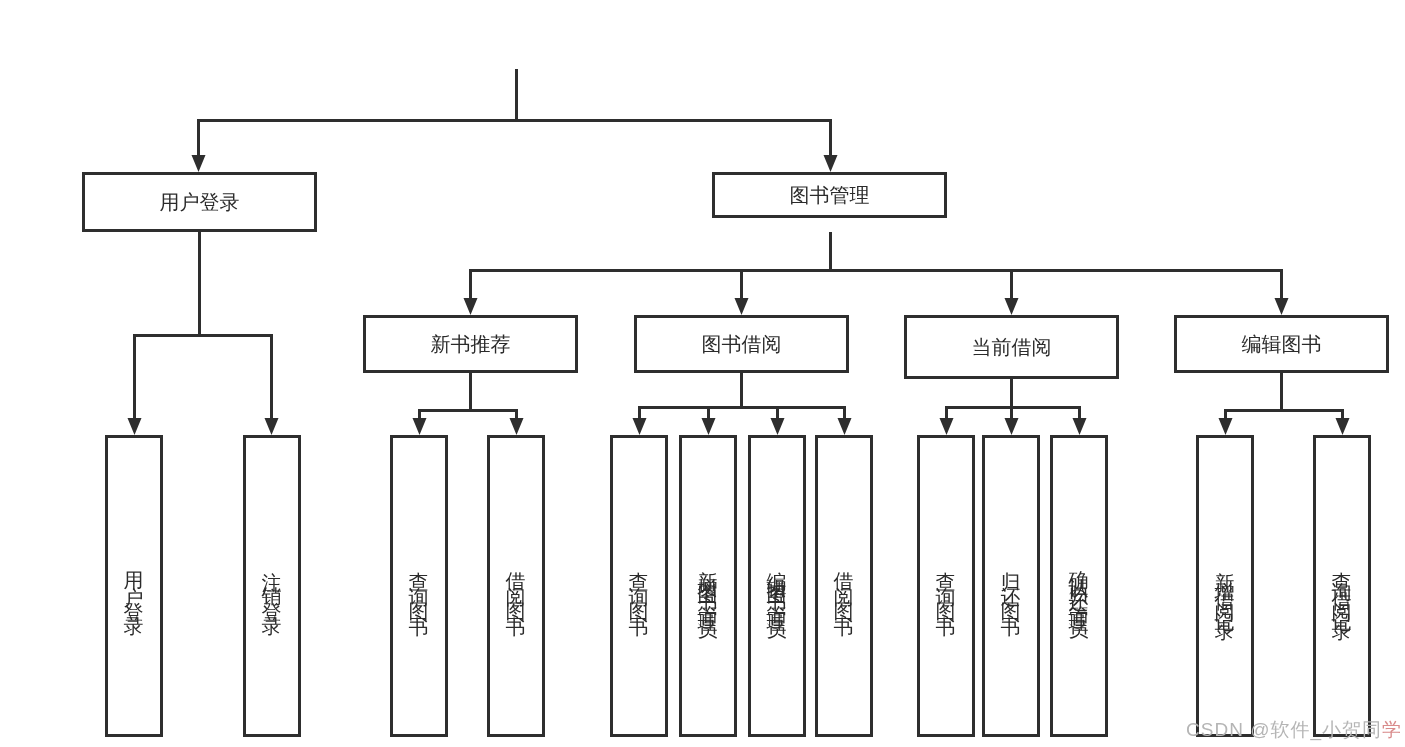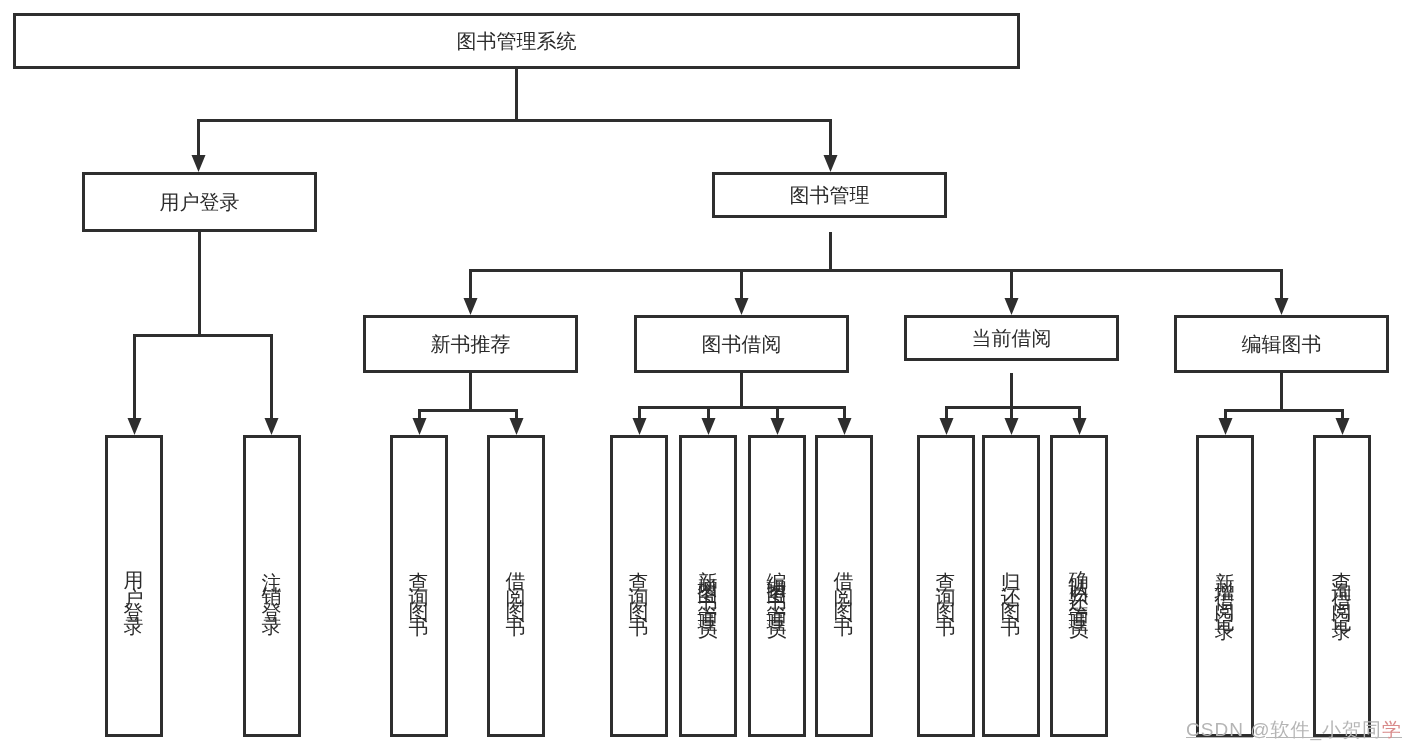--- a/index.html
+++ b/index.html
@@ -37,21 +37,20 @@
     pointer-events:none;
   }
   .watermark{
     position:absolute;
     right:3px;bottom:4px;
     z-index:5;
     font-size:19px;
     letter-spacing:1px;
     color:#b5b5b5;
     white-space:nowrap;
-    text-decoration:underline;
   }
   .watermark .wm-pink{color:#d98c8c;}
 </style>
 </head>
 <body>
 
 <div class="stage">
 
   <svg class="connectors" width="1405" height="747" viewBox="0 0 1405 747">
     <path fill="none" stroke="#2e2e2e" stroke-width="3" d="M516.5 69 V122
@@ -101,28 +100,27 @@
              M701.5 418 H715.5 L708.5 435 Z
              M770.5 418 H784.5 L777.5 435 Z
              M837.5 418 H851.5 L844.5 435 Z
              M939.5 418 H953.5 L946.5 435 Z
              M1004.5 418 H1018.5 L1011.5 435 Z
              M1072.5 418 H1086.5 L1079.5 435 Z
              M1218.5 418 H1232.5 L1225.5 435 Z
              M1335.5 418 H1349.5 L1342.5 435 Z"></path>
   </svg>
 
-  <div class="box h" style="left:13px;top:13px;width:1007px;height:56px">图书管理系统</div>
 
   <div class="box h" style="left:82px;top:172px;width:235px;height:60px">用户登录</div>
   <div class="box h" style="left:712px;top:172px;width:235px;height:46px">图书管理</div>
 
   <div class="box h" style="left:363px;top:315px;width:215px;height:58px">新书推荐</div>
   <div class="box h" style="left:634px;top:315px;width:215px;height:58px">图书借阅</div>
-  <div class="box h" style="left:904px;top:315px;width:215px;height:46px">当前借阅</div>
+  <div class="box h" style="left:904px;top:315px;width:215px;height:64px">当前借阅</div>
   <div class="box h" style="left:1174px;top:315px;width:215px;height:58px">编辑图书</div>
 
   <div class="box v sp4" style="left:105px">用户登录</div>
   <div class="box v sp4" style="left:243px">注销登录</div>
 
   <div class="box v sp4" style="left:390px">查询图书</div>
   <div class="box v sp4" style="left:487px">借阅图书</div>
 
   <div class="box v sp4" style="left:610px">查询图书</div>
   <div class="box v sp9" style="left:679px">新增图书（管理员）</div>

